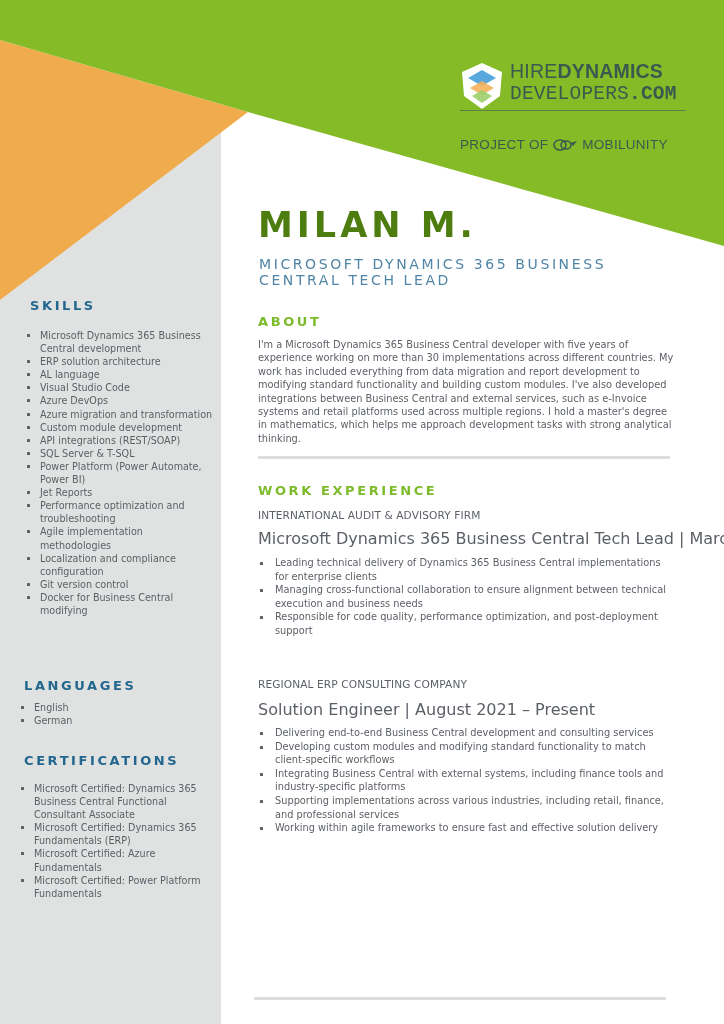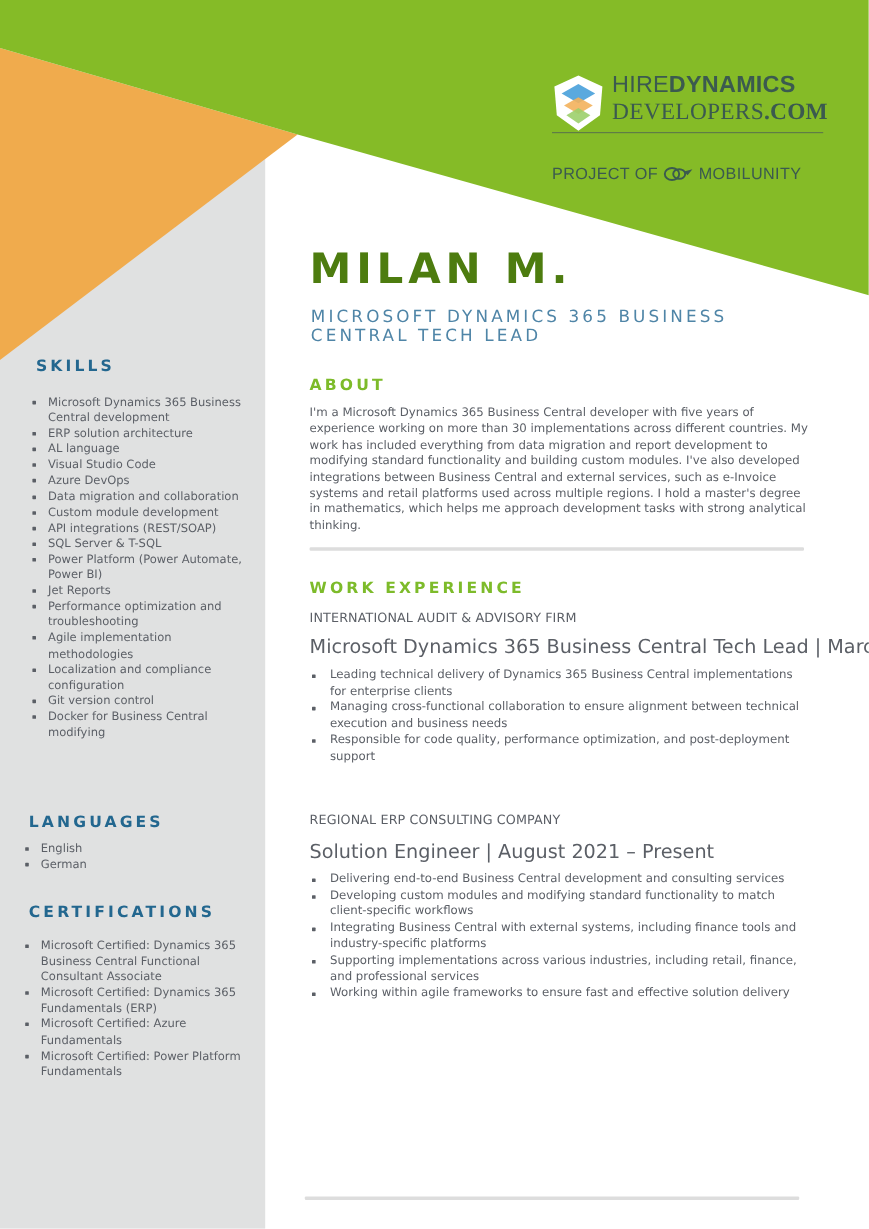--- a/index.html
+++ b/index.html
@@ -6,21 +6,21 @@
     html, body { width: 724px; height: 1024px; overflow: hidden; background: #ffffff; }
     body { position: relative; font-family: "DejaVu Sans", sans-serif; color: #5b5f66; }
 
     .bg-shapes { position: absolute; left: 0; top: 0; width: 724px; height: 1024px; z-index: 0; }
 
     
     .logo { position: absolute; left: 460px; top: 60px; width: 228px; height: 72px; z-index: 2; }
     .logo .mark { position: absolute; left: 0; top: 2px; width: 44px; height: 48px; }
     .logo .line1 { position: absolute; left: 50px; top: 0px; font-family: "Liberation Sans", sans-serif; font-size: 19.5px; color: #3b5a4f; letter-spacing: 0.2px; white-space: nowrap; line-height: 22px; }
     .logo .line1 b, .logo .line2 b { font-weight: bold; }
-    .logo .line2 { position: absolute; left: 50px; top: 23px; font-family: Liberation Serif, serif; font-size: 19.5px; color: #3b5a4f; letter-spacing: 0.2px; white-space: nowrap; line-height: 22px; }
+    .logo .line2 { position: absolute; left: 50px; top: 23px; font-family: Liberation Mono, monospace; font-size: 19.5px; color: #3b5a4f; letter-spacing: 0.2px; white-space: nowrap; line-height: 22px; }
     .logo .rule { position: absolute; left: 0; top: 50px; width: 226px; height: 1px; background: #5f7d45; }
     .logo .line3 { position: absolute; left: 0; top: 53px; font-family: "Liberation Sans", sans-serif; font-size: 13.5px; color: #3b5a4f; white-space: nowrap; letter-spacing: 0.3px; line-height: 16px; display: flex; align-items: center; gap: 4px; margin-top: 24px; }
     .logo .line3 svg { width: 26px; height: 14px; }
 
     
     .name { position: absolute; left: 258px; top: 204px; font-family: "DejaVu Sans", sans-serif; font-size: 35px; font-weight: bold; color: #4d7c0f; letter-spacing: 4px; z-index: 2; line-height: 42px; }
     .title { position: absolute; left: 259px; top: 256px; width: 420px; font-family: "DejaVu Sans", sans-serif; font-size: 14px; color: #4f85a7; letter-spacing: 2.6px; line-height: 16px; z-index: 2; }
     .section-h { position: absolute; font-family: "DejaVu Sans", sans-serif; font-weight: bold; font-size: 13px; letter-spacing: 2.6px; z-index: 2; line-height: 16px; }
     .green-h { color: #7dbb2a; }
     .blue-h { color: #23678f; }
@@ -100,21 +100,21 @@
 
 <div class="sep" style="left:254px; top:997px; width:412px;"></div>
 
 <h2 class="section-h blue-h" style="left:30px; top:298px;">SKILLS</h2>
 <ul class="bul side-bul" style="left:24px; top:329px; width:190px;">
   <li>Microsoft Dynamics 365 Business Central development</li>
   <li>ERP solution architecture</li>
   <li>AL language</li>
   <li>Visual Studio Code</li>
   <li>Azure DevOps</li>
-  <li>Data migration and collaboration</li>
+  <li>Azure migration and transformation</li>
   <li>Custom module development</li>
   <li>API integrations (REST/SOAP)</li>
   <li>SQL Server &amp; T-SQL</li>
   <li>Power Platform (Power Automate, Power BI)</li>
   <li>Jet Reports</li>
   <li>Performance optimization and troubleshooting</li>
   <li>Agile implementation methodologies</li>
   <li>Localization and compliance configuration</li>
   <li>Git version control</li>
   <li>Docker for Business Central modifying</li>

